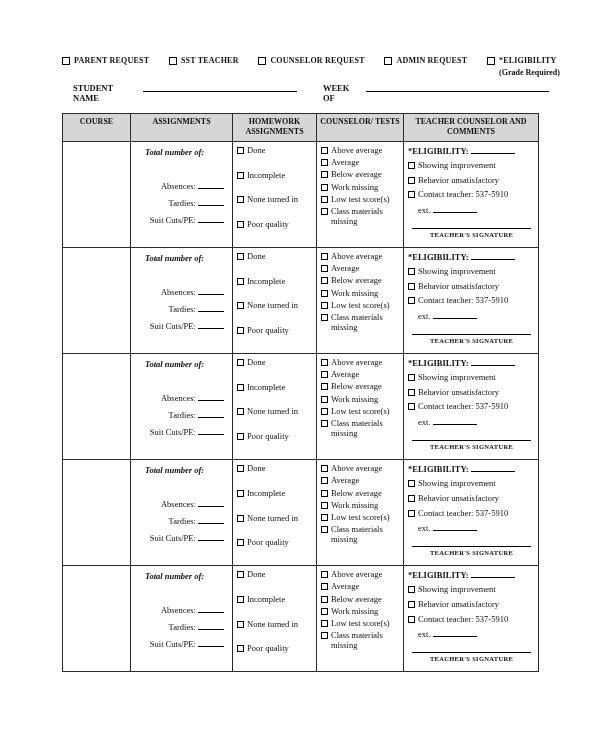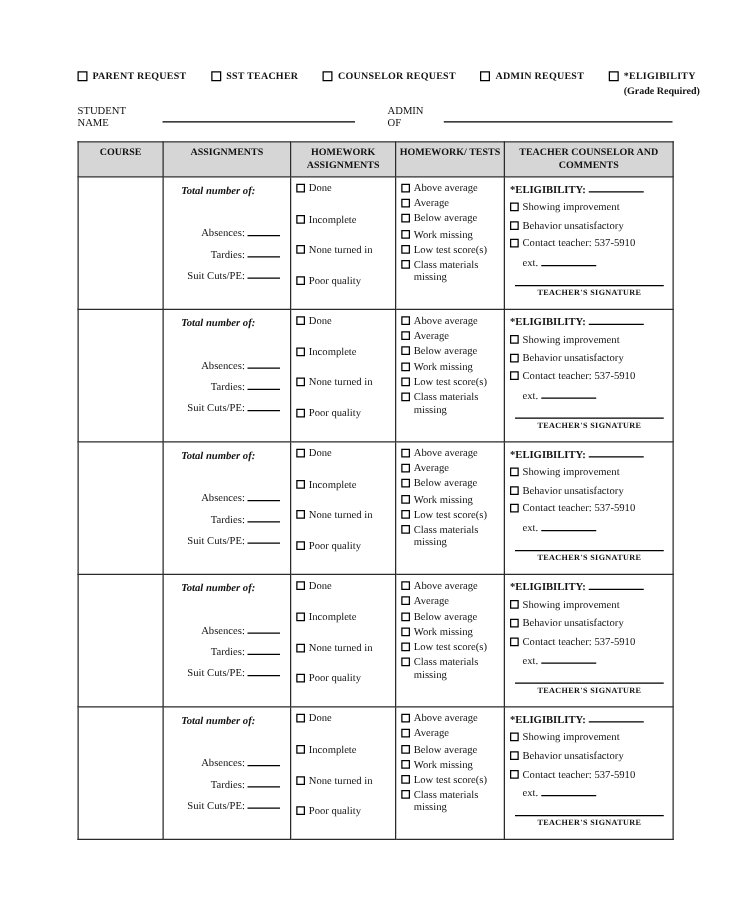--- a/index.html
+++ b/index.html
@@ -12,21 +12,21 @@
   .request-bar { display:flex; justify-content:space-between; align-items:flex-start; width:498px; margin-bottom:6px; }
   .req-item { display:flex; align-items:flex-start; }
   .req-col { display:flex; flex-direction:column; align-items:flex-start; }
   .req-label { font-weight:bold; font-size:8px; letter-spacing:.2px; white-space:nowrap; }
   .req-note { font-weight:bold; font-size:8px; margin-top:3px; align-self:flex-end; white-space:nowrap; }
 
   .cb { width:8px; height:8px; border:1.2px solid #000; background:#fff; display:inline-block; flex:none; margin-right:4px; margin-top:1px; }
 
   .title { text-align:center; font-size:17px; font-weight:bold; letter-spacing:.3px; margin:4px 0 16px -20px; width:500px; }
 
-  .fields-row { display:flex; align-items:center; font-size:8.5px; font-weight:normal; margin-bottom:10px; width:476px; }
+  .fields-row { display:flex; align-items:flex-start; font-size:8.5px; font-weight:bold; margin-bottom:10px; width:476px;margin-left:11px; }
   .fill-line { display:inline-block; border-bottom:1px solid #000; height:9px; }
   .fill-name { width:158px; margin:0 26px 0 4px; }
   .fill-week { width:188px; margin-left:4px; }
 
   
   table.report { border-collapse:collapse; width:476px; table-layout:fixed; }
   .report th, .report td { border:1px solid #2b2b2b; vertical-align:top; }
   .report th { background:#d6d6d6; font-size:8px; font-weight:bold; text-align:center; padding:3px 2px; line-height:1.3; }
   .report td { height:103px; font-size:8.5px; padding:4px 3px 2px 4px; }
 
@@ -78,38 +78,38 @@
         <span class="req-label">*ELIGIBILITY</span>
         <span class="req-note">(Grade Required)</span>
       </span>
     </div>
   </div>
 
 
   <div class="fields-row">
     <span>STUDENT NAME</span>
     <span class="fill-line fill-name"></span>
-    <span>ADMIN OF</span>
+    <span>WEEK OF</span>
     <span class="fill-line fill-week"></span>
   </div>
 
   <table class="report">
     <colgroup>
       <col style="width:68px">
         <col style="width:102px">
         <col style="width:84px">
         <col style="width:87px">
         <col style="width:135px">
     </colgroup>
     <thead>
       <tr>
         <th>COURSE</th>
         <th>ASSIGNMENTS</th>
         <th>HOMEWORK ASSIGNMENTS</th>
-        <th>HOMEWORK/ TESTS</th>
+        <th>COUNSELOR/ TESTS</th>
         <th>TEACHER COUNSELOR AND COMMENTS</th>
       </tr>
     </thead>
     <tbody>
   <tr class="report-row">
     <td class="course"></td>
 
     <td class="att">
       <div class="att-total">Total number of:</div>
       <div class="att-lines">

